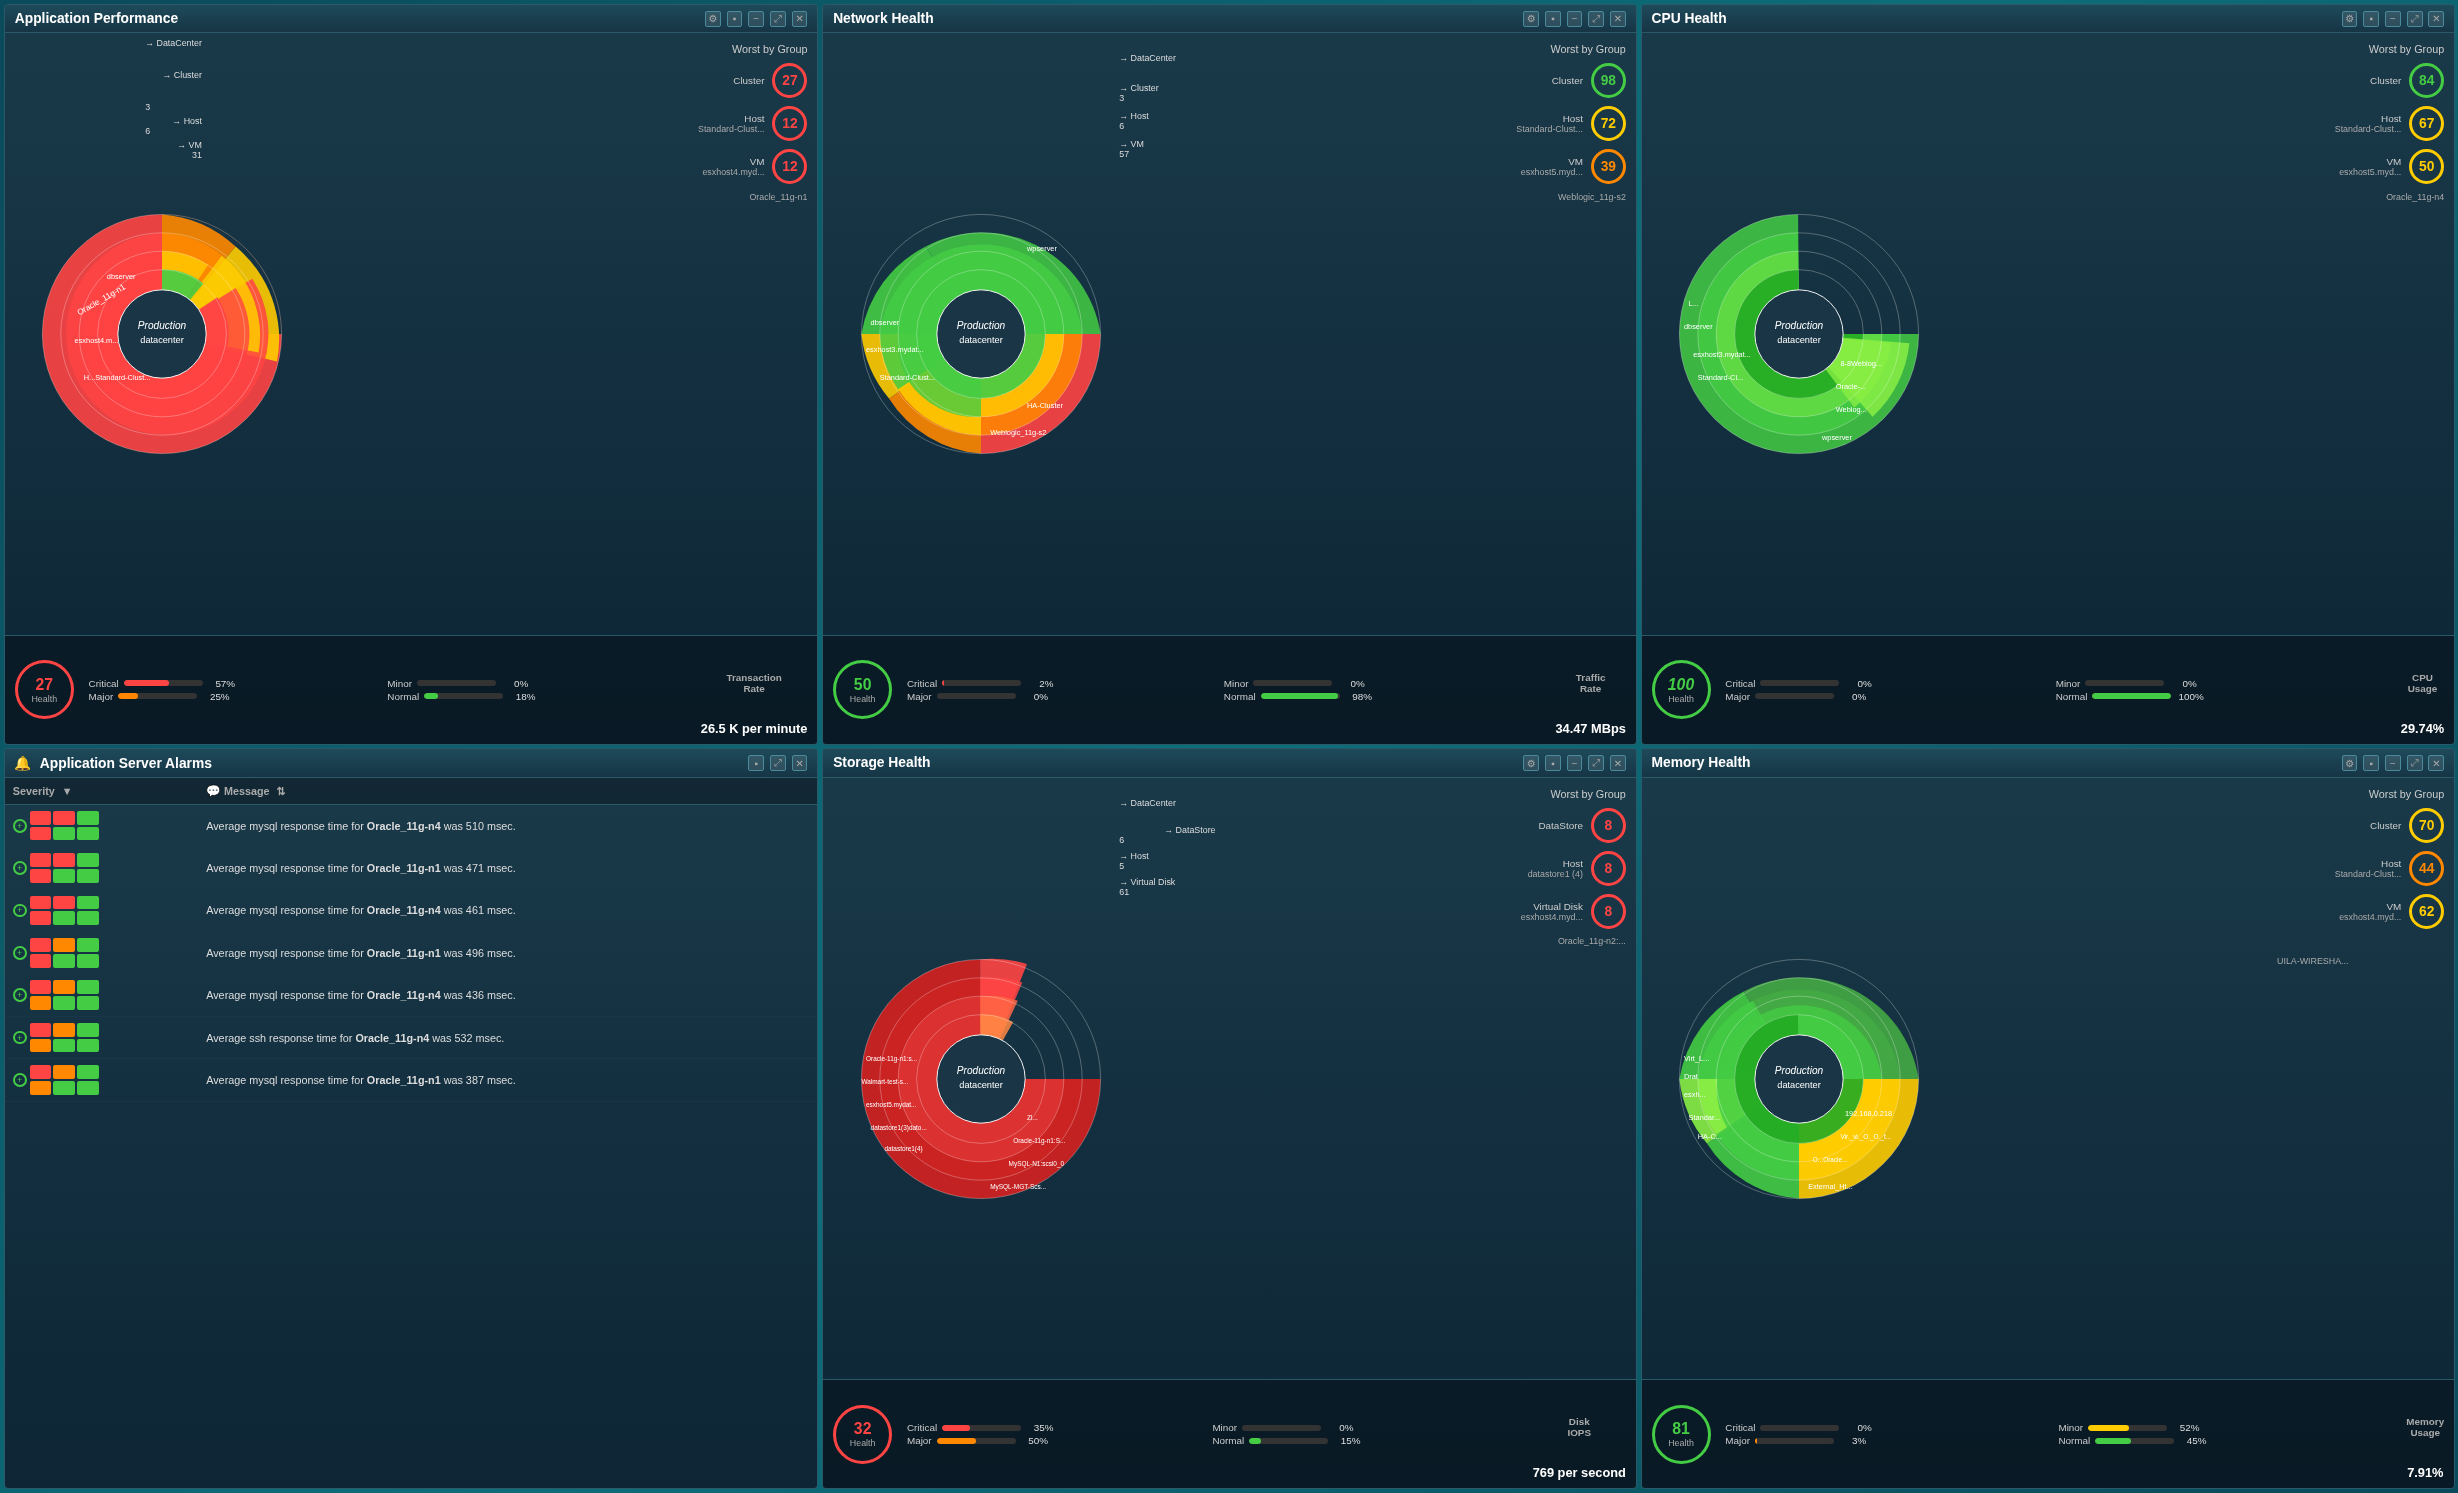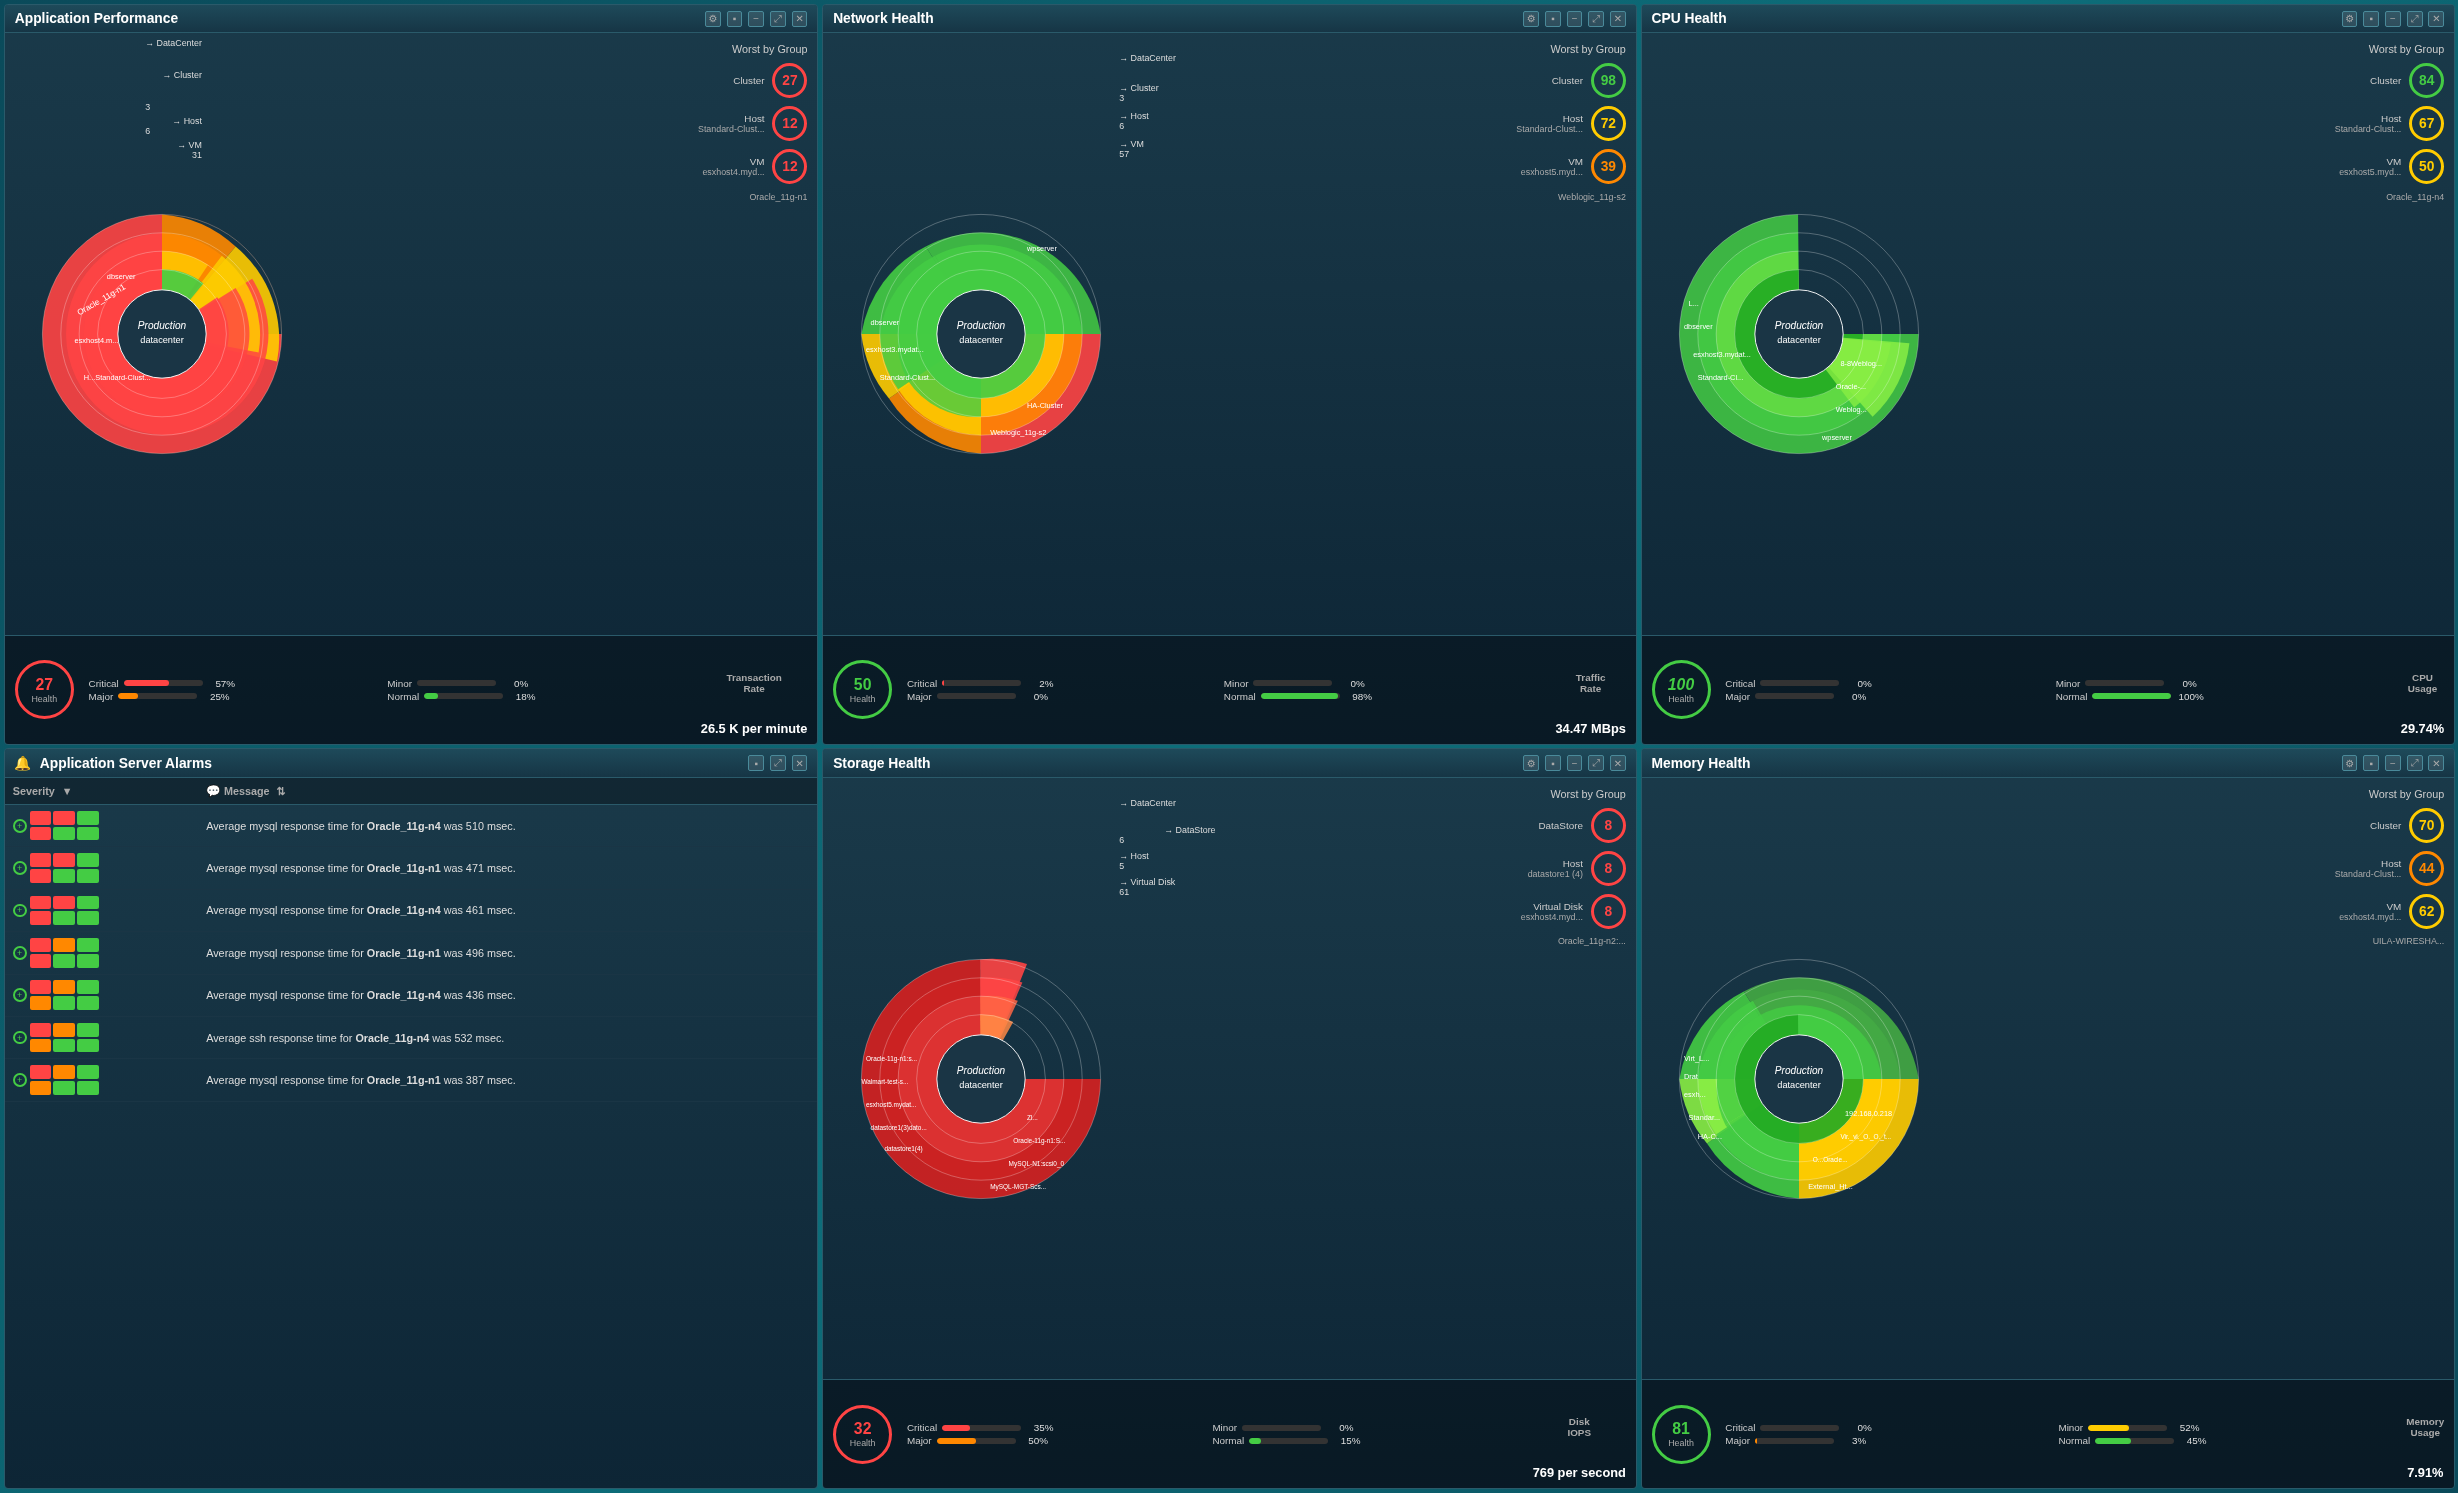--- a/index.html
+++ b/index.html
@@ -25,21 +25,20 @@
       background: linear-gradient(180deg, #1a3a4a 0%, #0d2535 100%);
       border: 1px solid #2a5a6a;
       border-radius: 3.9px;
       display: flex;
       flex-direction: column;
       overflow: hidden;
       position: relative;
     }
     .panel-header {
       display: flex;
-      align-items: center;
       justify-content: space-between;
       padding: 5.9px 9.9px;
       background: linear-gradient(180deg, #1e4a5a 0%, #163545 100%);
       border-bottom: 1px solid #2a5a6a;
       flex-shrink: 0;
     }
     .panel-title {
       font-size: 13.8px;
       font-weight: bold;
       color: #fff;
@@ -1012,21 +1011,21 @@
           </div>
           <div style="display:flex;align-items:center;justify-content:flex-end;gap:7.9px;">
             <div>
               <div style="font-size:9.9px;color:#ccc;text-align:right;">VM</div>
               <div style="font-size:8.9px;color:#aaa;text-align:right;">esxhost4.myd...</div>
             </div>
             <div class="wbg-badge badge-yellow">
               <span>62</span>
             </div>
           </div>
-          <div style="font-size:8.9px;color:#aaa;text-align:right;">UILA-WIRESHA...</div>
+          <div style="font-size:8.9px;color:#aaa;margin-top:20px;">UILA-WIRESHA...</div>
         </div>
       </div>
       <div class="stats-bar">
         <div class="health-circle" style="border-color:#44cc44;align-items:center;">
           <span class="health-number" style="color:#44cc44;">81</span>
           <span class="health-label">Health</span>
         </div>
         <div class="severity-grid">
           <div class="severity-item">
             <span>Critical</span>

